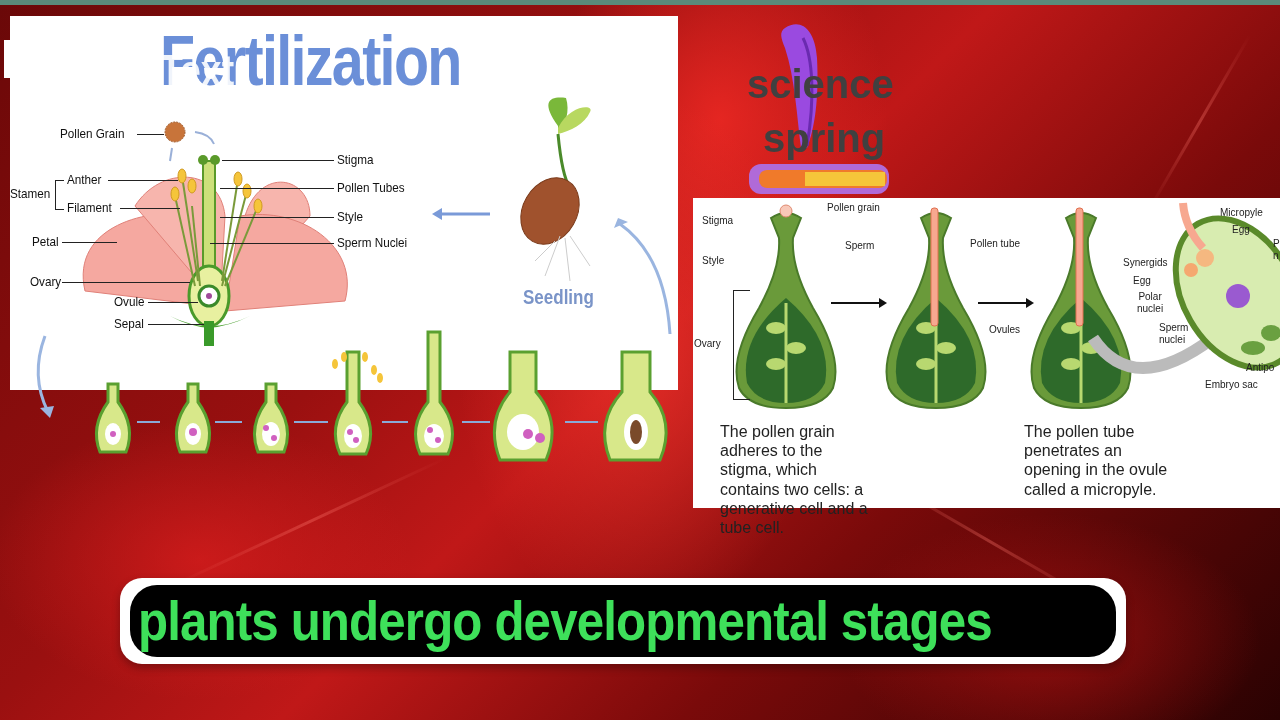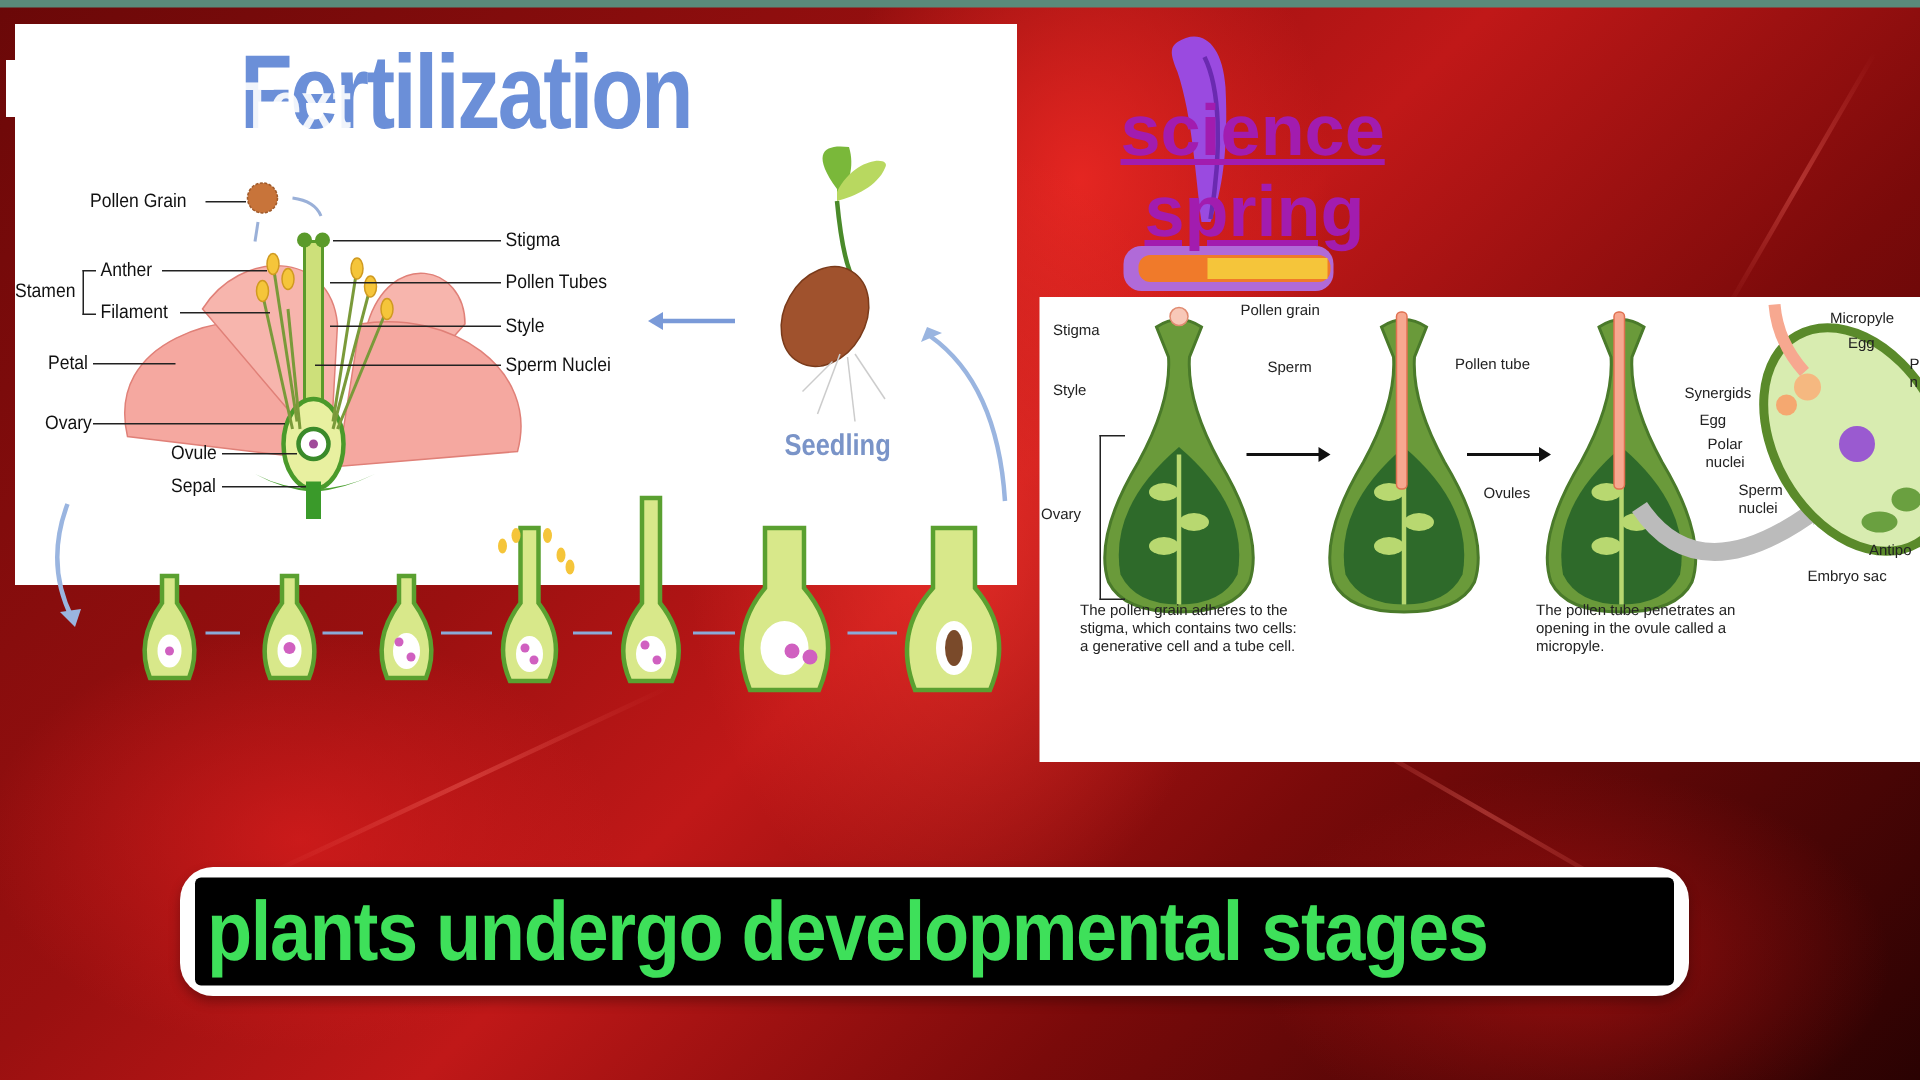--- a/index.html
+++ b/index.html
@@ -17,29 +17,29 @@
   
   .panel-left{position:absolute;left:10px;top:16px;width:668px;height:374px;background:#fff;}
   .leftstub{position:absolute;left:4px;top:40px;width:12px;height:38px;background:#fff;}
   .title{position:absolute;left:150px;top:10px;font-family:"Liberation Sans",sans-serif;font-weight:bold;font-size:70px;
     color:#6b8fd8;letter-spacing:-2px;transform:scaleX(0.82);transform-origin:left top;line-height:1;}
   .lbl{position:absolute;font-size:13px;color:#111;font-family:"Liberation Sans",sans-serif;transform:scaleX(0.9);transform-origin:left center;white-space:nowrap;}
   .ln{position:absolute;height:1px;background:#222;}
   .seedling-label{position:absolute;left:513px;top:270px;color:#7a94c8;font-weight:bold;font-size:20px;transform:scaleX(0.85);transform-origin:left top;}
   
   .logo{position:absolute;left:745px;top:18px;width:170px;height:180px;}
-  .logo-text{position:absolute;font-weight:bold;color:#a21caf;font-size:48px;font-family:"Liberation Sans",sans-serif;line-height:1;text-decoration:underline;}
+  .logo-text{position:absolute;font-weight:bold;color:#404040;font-size:40px;font-family:"Liberation Sans",sans-serif;line-height:1;}
   
   .panel-right{position:absolute;left:693px;top:198px;width:587px;height:310px;background:#fff;}
   .rlbl{position:absolute;font-size:10px;color:#222;font-family:"Liberation Sans",sans-serif;white-space:nowrap;line-height:1.15;}
-  .caption{position:absolute;top:204px;font-size:10px;color:#222;line-height:1.2;width:150px;}
+  .caption{position:absolute;top:224px;font-size:16px;color:#222;line-height:1.2;width:150px;}
   
   .banner{position:absolute;left:120px;top:578px;height:86px;background:#fff;border-radius:22px;padding:0 10px;
     box-shadow:0 4px 8px rgba(0,0,0,0.3);}
-  .banner-inner{background:#000;border-radius:4px;margin-top:7px;height:72px;padding:0 8px;display:flex;align-items:center;}
+  .banner-inner{background:#000;border-radius:27px;margin-top:7px;height:72px;padding:0 8px;display:flex;align-items:center;}
   .banner-text{font-family:"Liberation Sans",sans-serif;font-weight:bold;font-size:56px;color:#3ee05a;letter-spacing:-1px;
     transform:scaleX(0.88);transform-origin:left center;white-space:nowrap;line-height:1;}
 </style>
 </head>
 <body>
 
 <div class="topstrip"></div>
 <div class="streak" style="left:160px;top:520px;width:300px;transform:rotate(-25deg);"></div>
 <div class="streak" style="left:860px;top:540px;width:260px;transform:rotate(30deg);"></div>
 <div class="streak" style="left:1100px;top:120px;width:200px;transform:rotate(-60deg);"></div>

